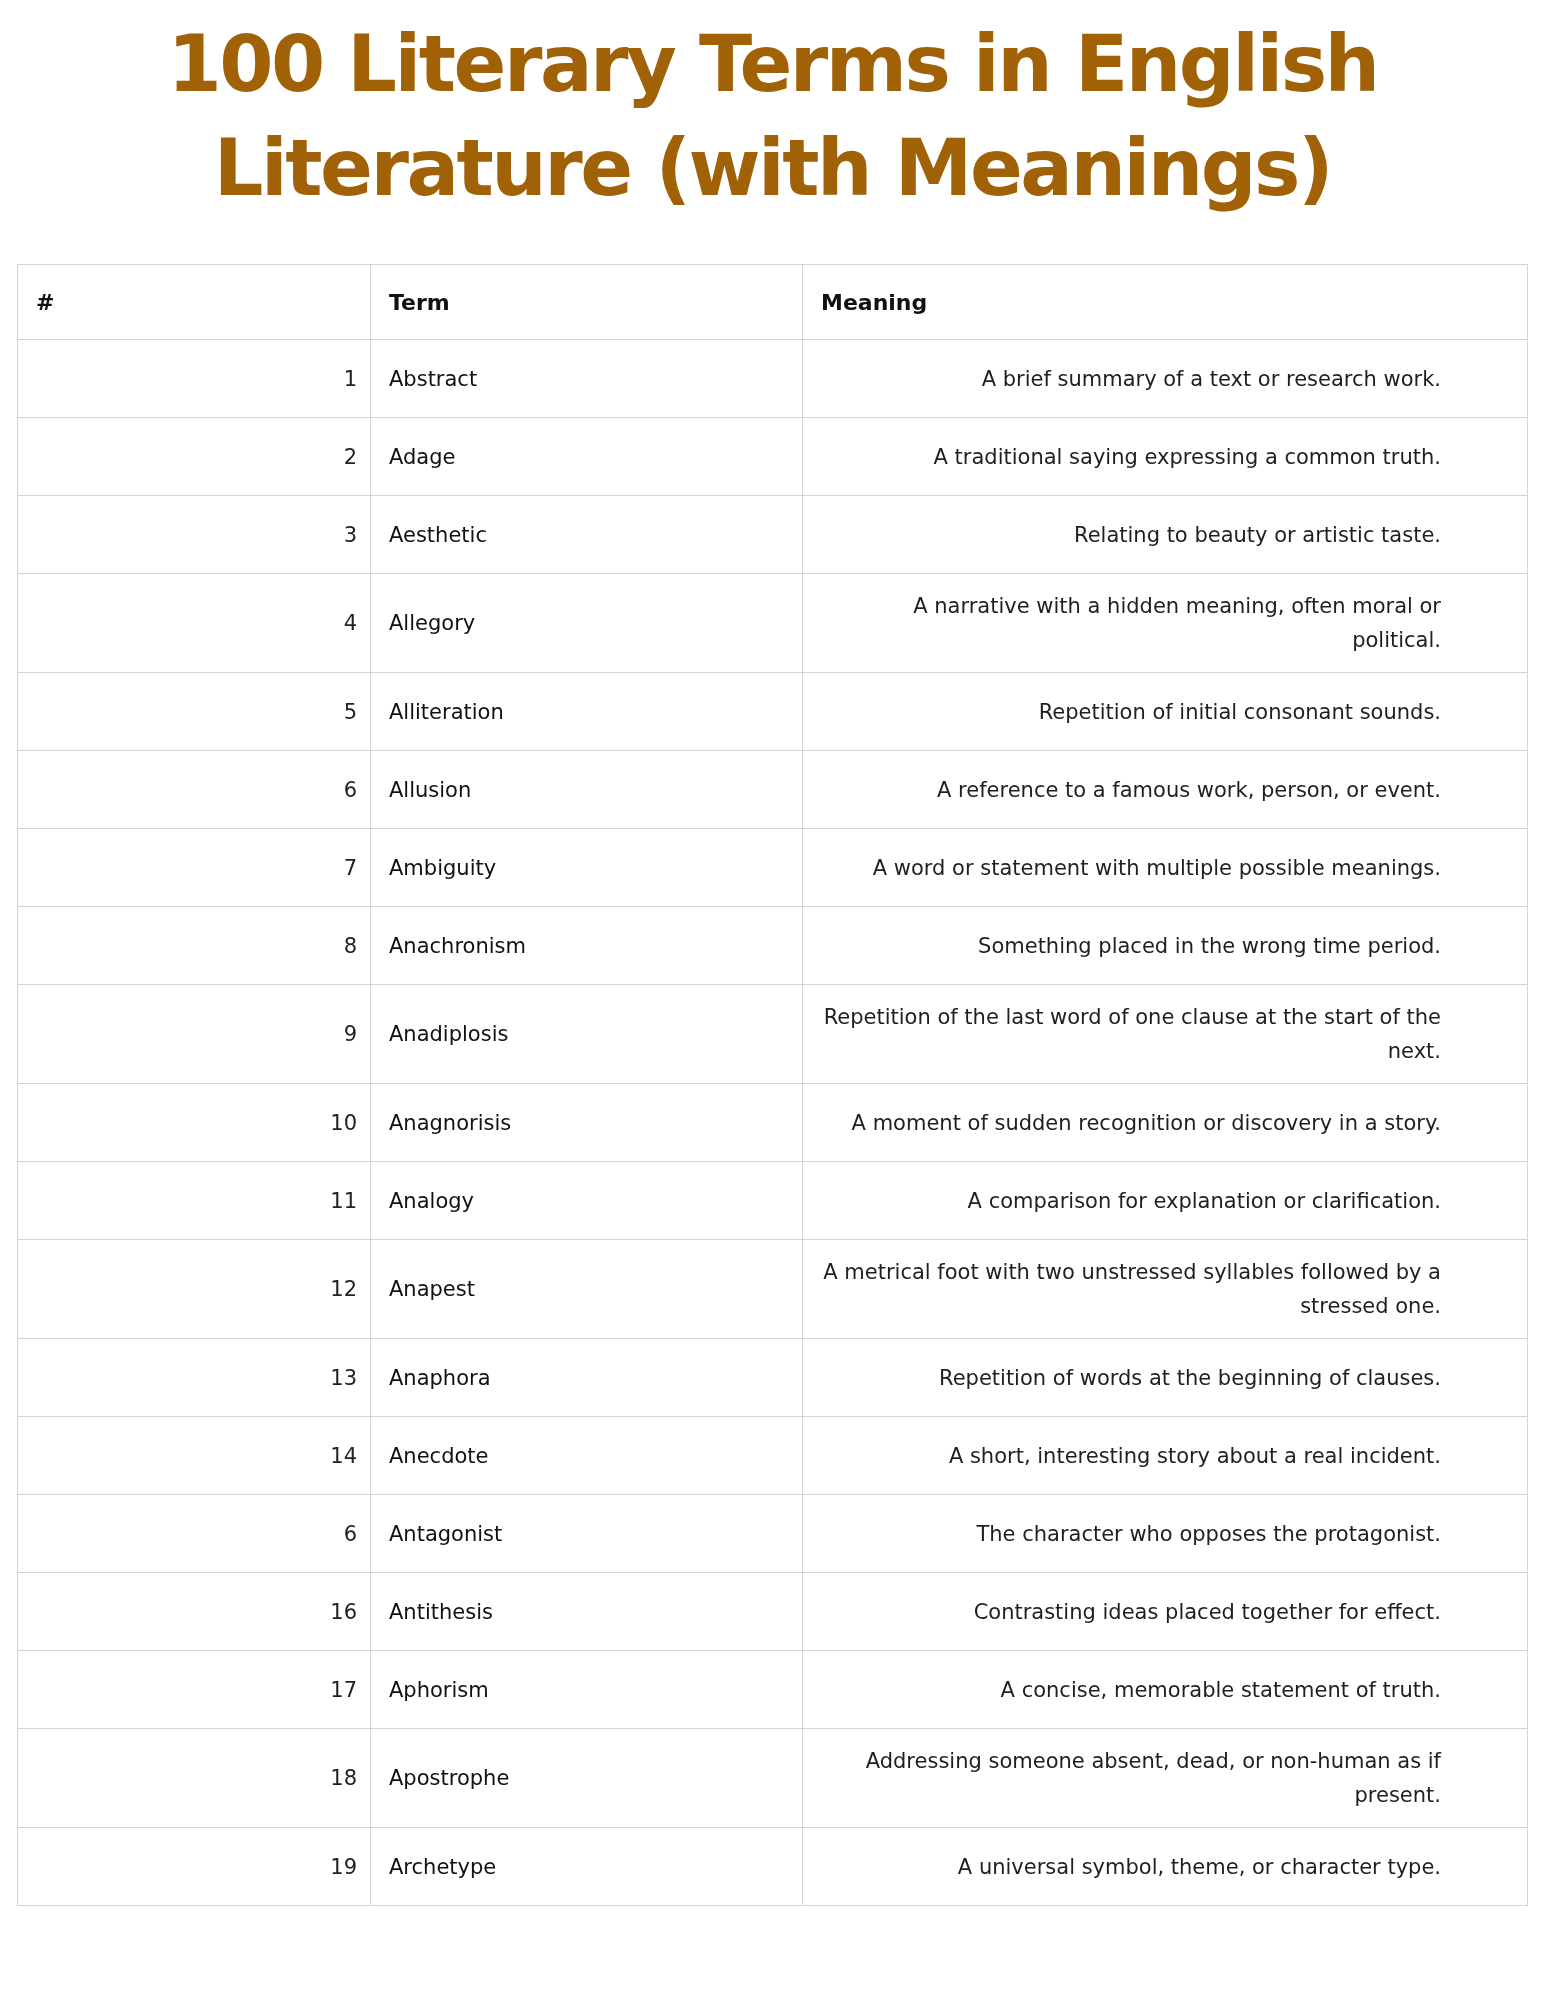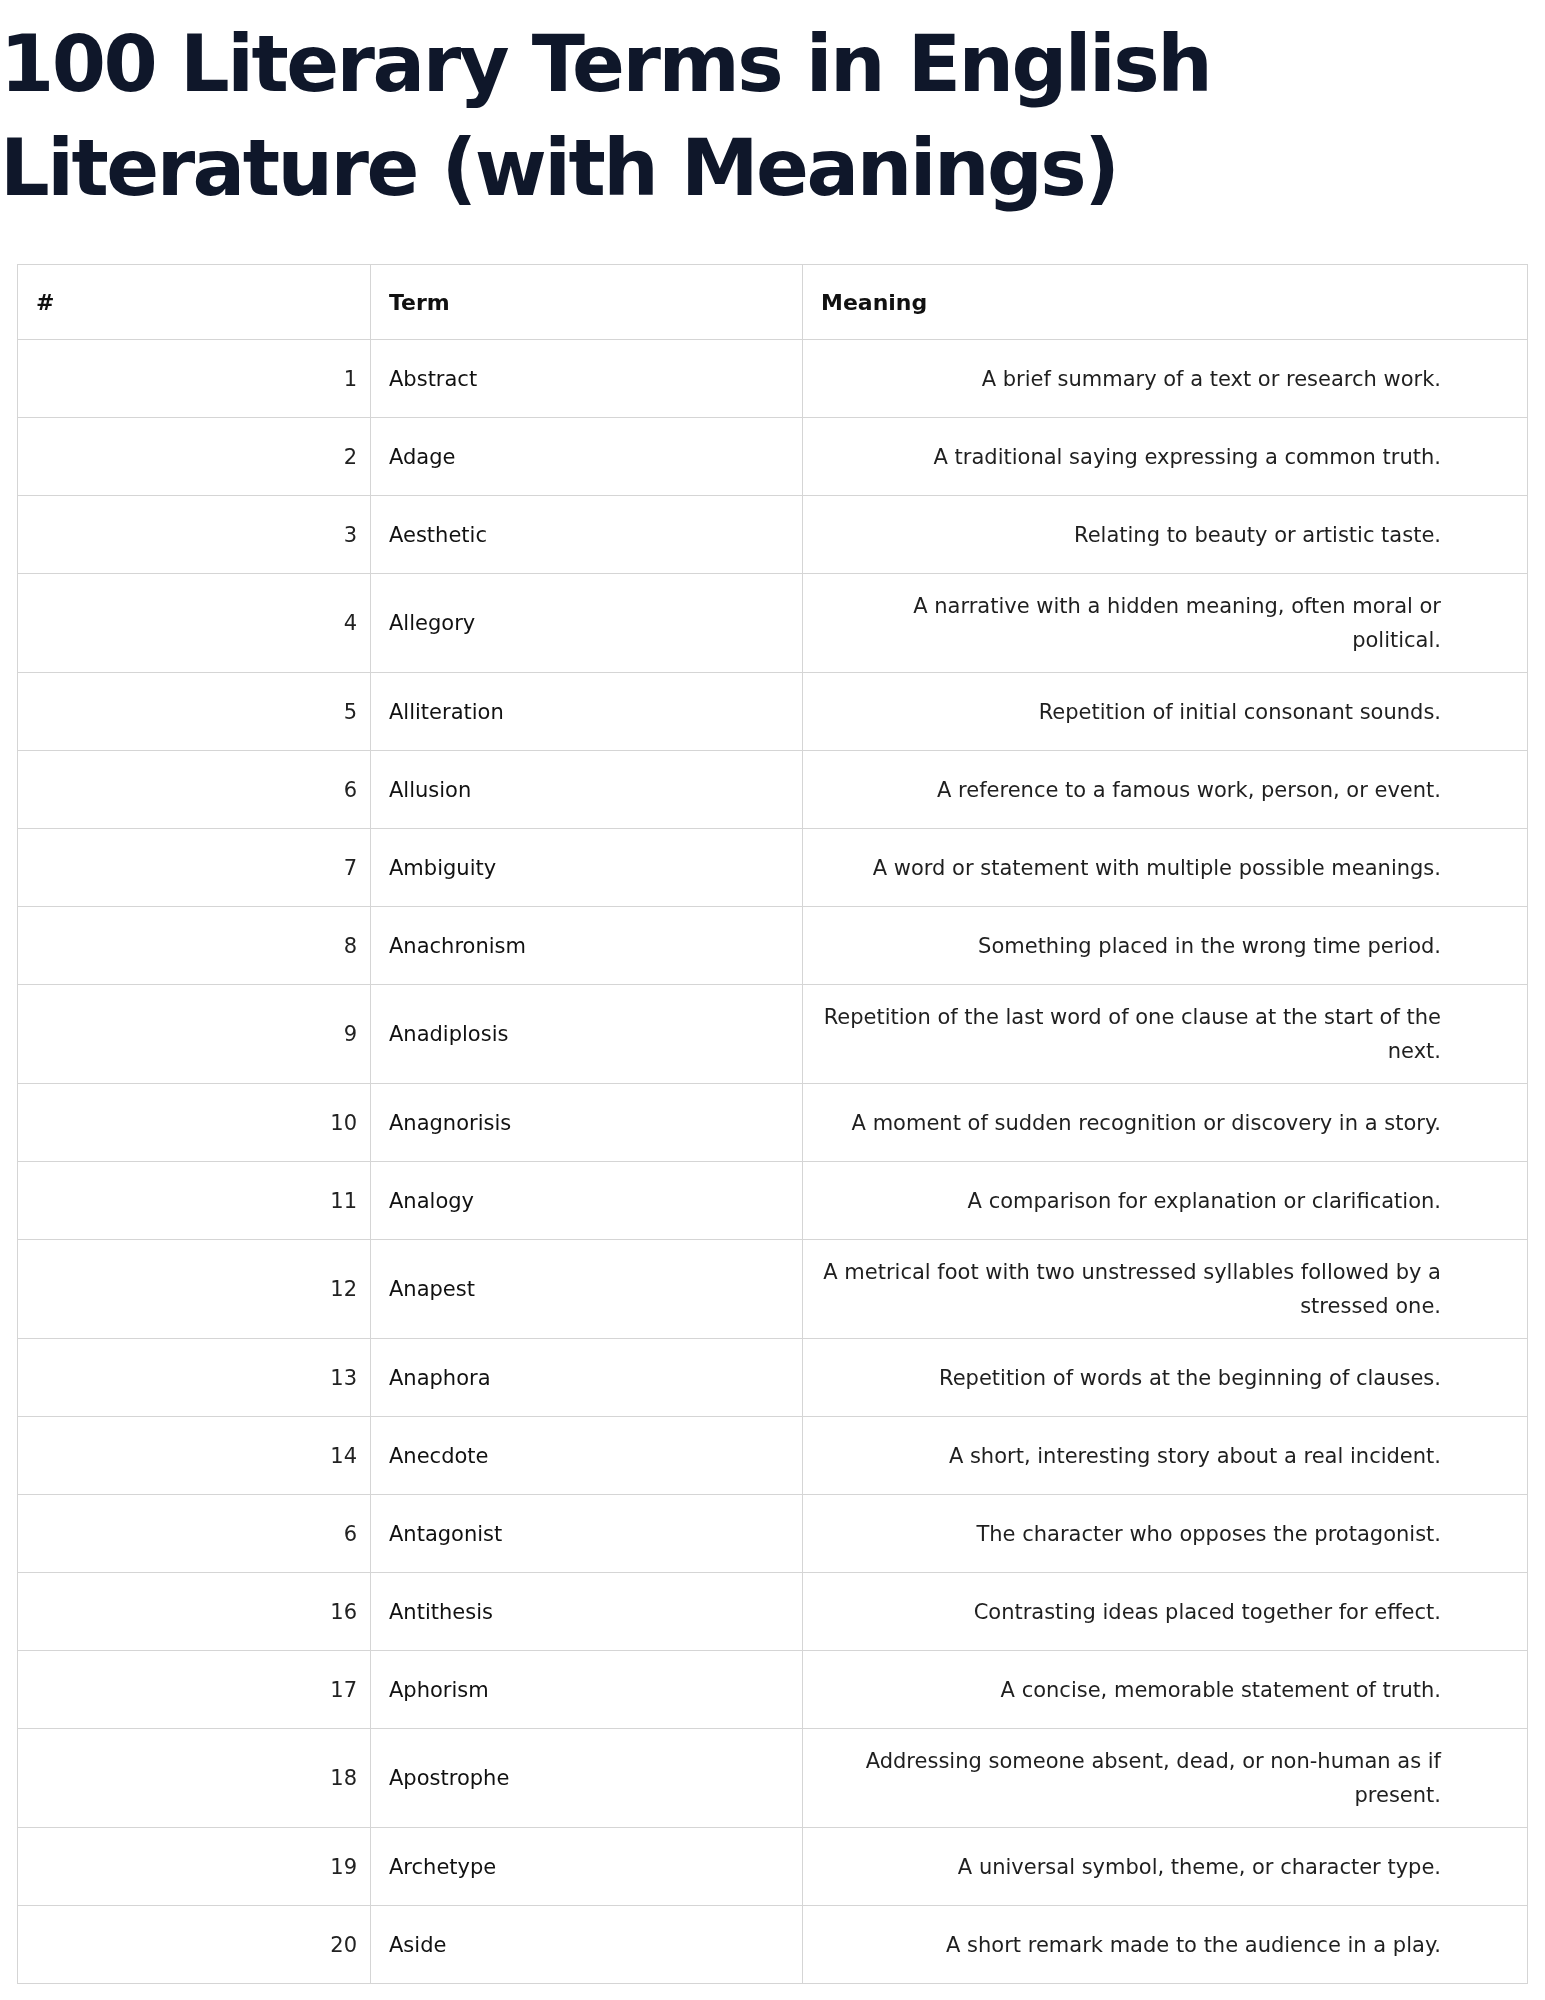--- a/index.html
+++ b/index.html
@@ -13,26 +13,26 @@
     background: #ffffff;
     font-family: "DejaVu Sans", "Liberation Sans", sans-serif;
     color: #1a1a1a;
     overflow: hidden;
   }
   .page-header {
     padding-top: 12px;
   }
   .page-title {
     margin: 0;
-    text-align: left;
+    text-align: center;
     font-weight: bold;
     font-size: 78px;
     line-height: 104px;
     letter-spacing: -2.5px;
-    color: #0f172a;
+    color: #a16207;
   }
   .page-title .title-line { display: block; }
 
   table.terms-table {
     border-collapse: collapse;
     table-layout: fixed;
     width: 1511px;
     margin: 44px 17px 0 17px;
     background: #ffffff;
   }
@@ -244,21 +244,14 @@
   </tr>
 
   <tr>
     <td class="cell-number">19</td>
     <td class="cell-term">Archetype</td>
     <td class="cell-meaning">
       <div class="meaning-text">A universal symbol, theme, or character type.</div>
     </td>
   </tr>
 
-  <tr>
-    <td class="cell-number">20</td>
-    <td class="cell-term">Aside</td>
-    <td class="cell-meaning">
-      <div class="meaning-text">A short remark made to the audience in a play.</div>
-    </td>
-  </tr>
 </tbody>
 </table>
 
 </body></html>

